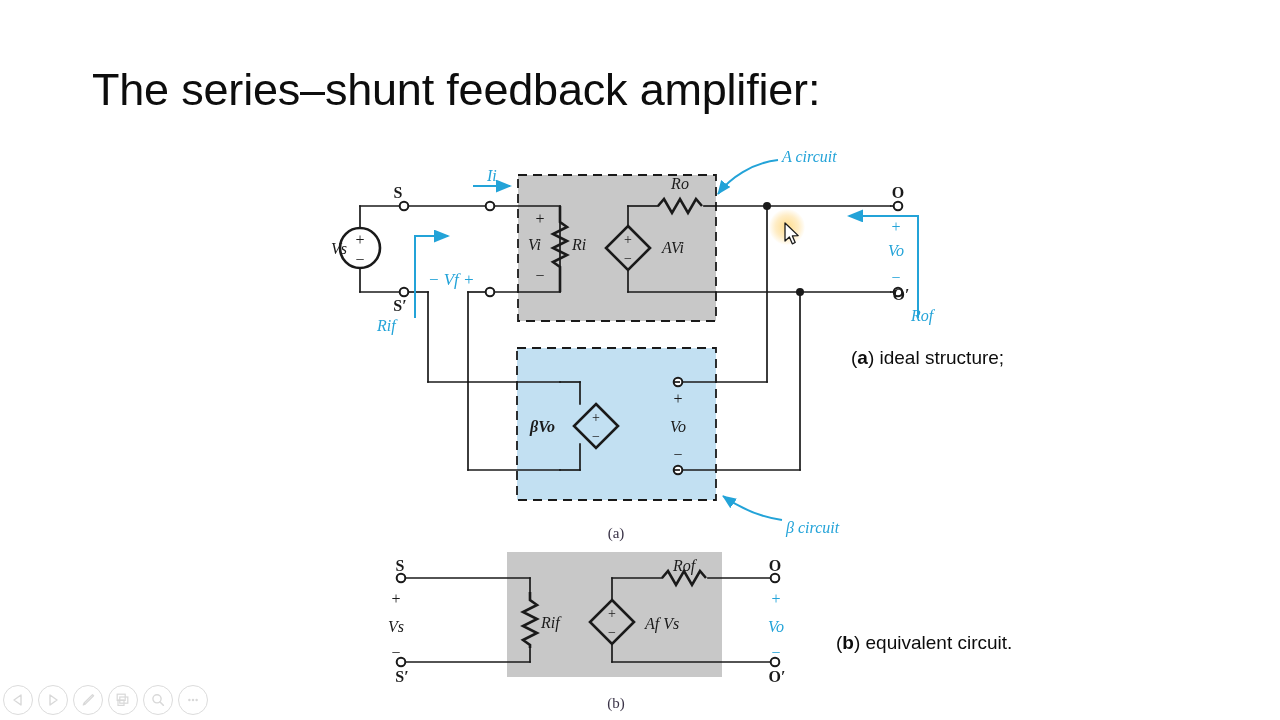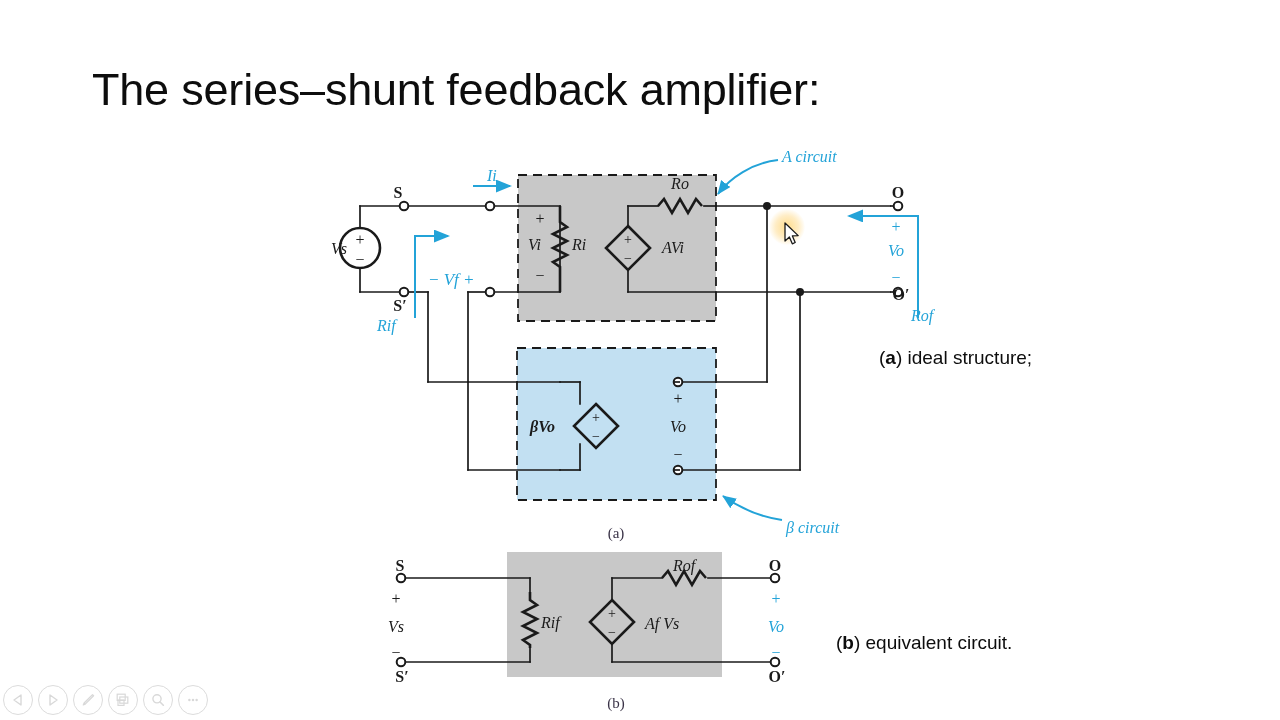--- a/index.html
+++ b/index.html
@@ -26,21 +26,21 @@
     white-space: nowrap;
   }
   .caption-right {
     position: absolute;
     font-size: 19px;
     color: #0d0d0d;
     white-space: nowrap;
     font-family: "Liberation Sans", sans-serif;
   }
   .caption-right b { font-weight: bold; }
-  #caption-a { left: 851px; top: 347px; margin-left: 28px; }
+  #caption-a { left: 851px; top: 347px; }
   #caption-b { left: 836px; top: 632px; }
 
   #figure-area {
     position: absolute;
     left: 0; top: 0;
     width: 1280px; height: 720px;
     pointer-events: none;
   }
   svg { display: block; }
 

